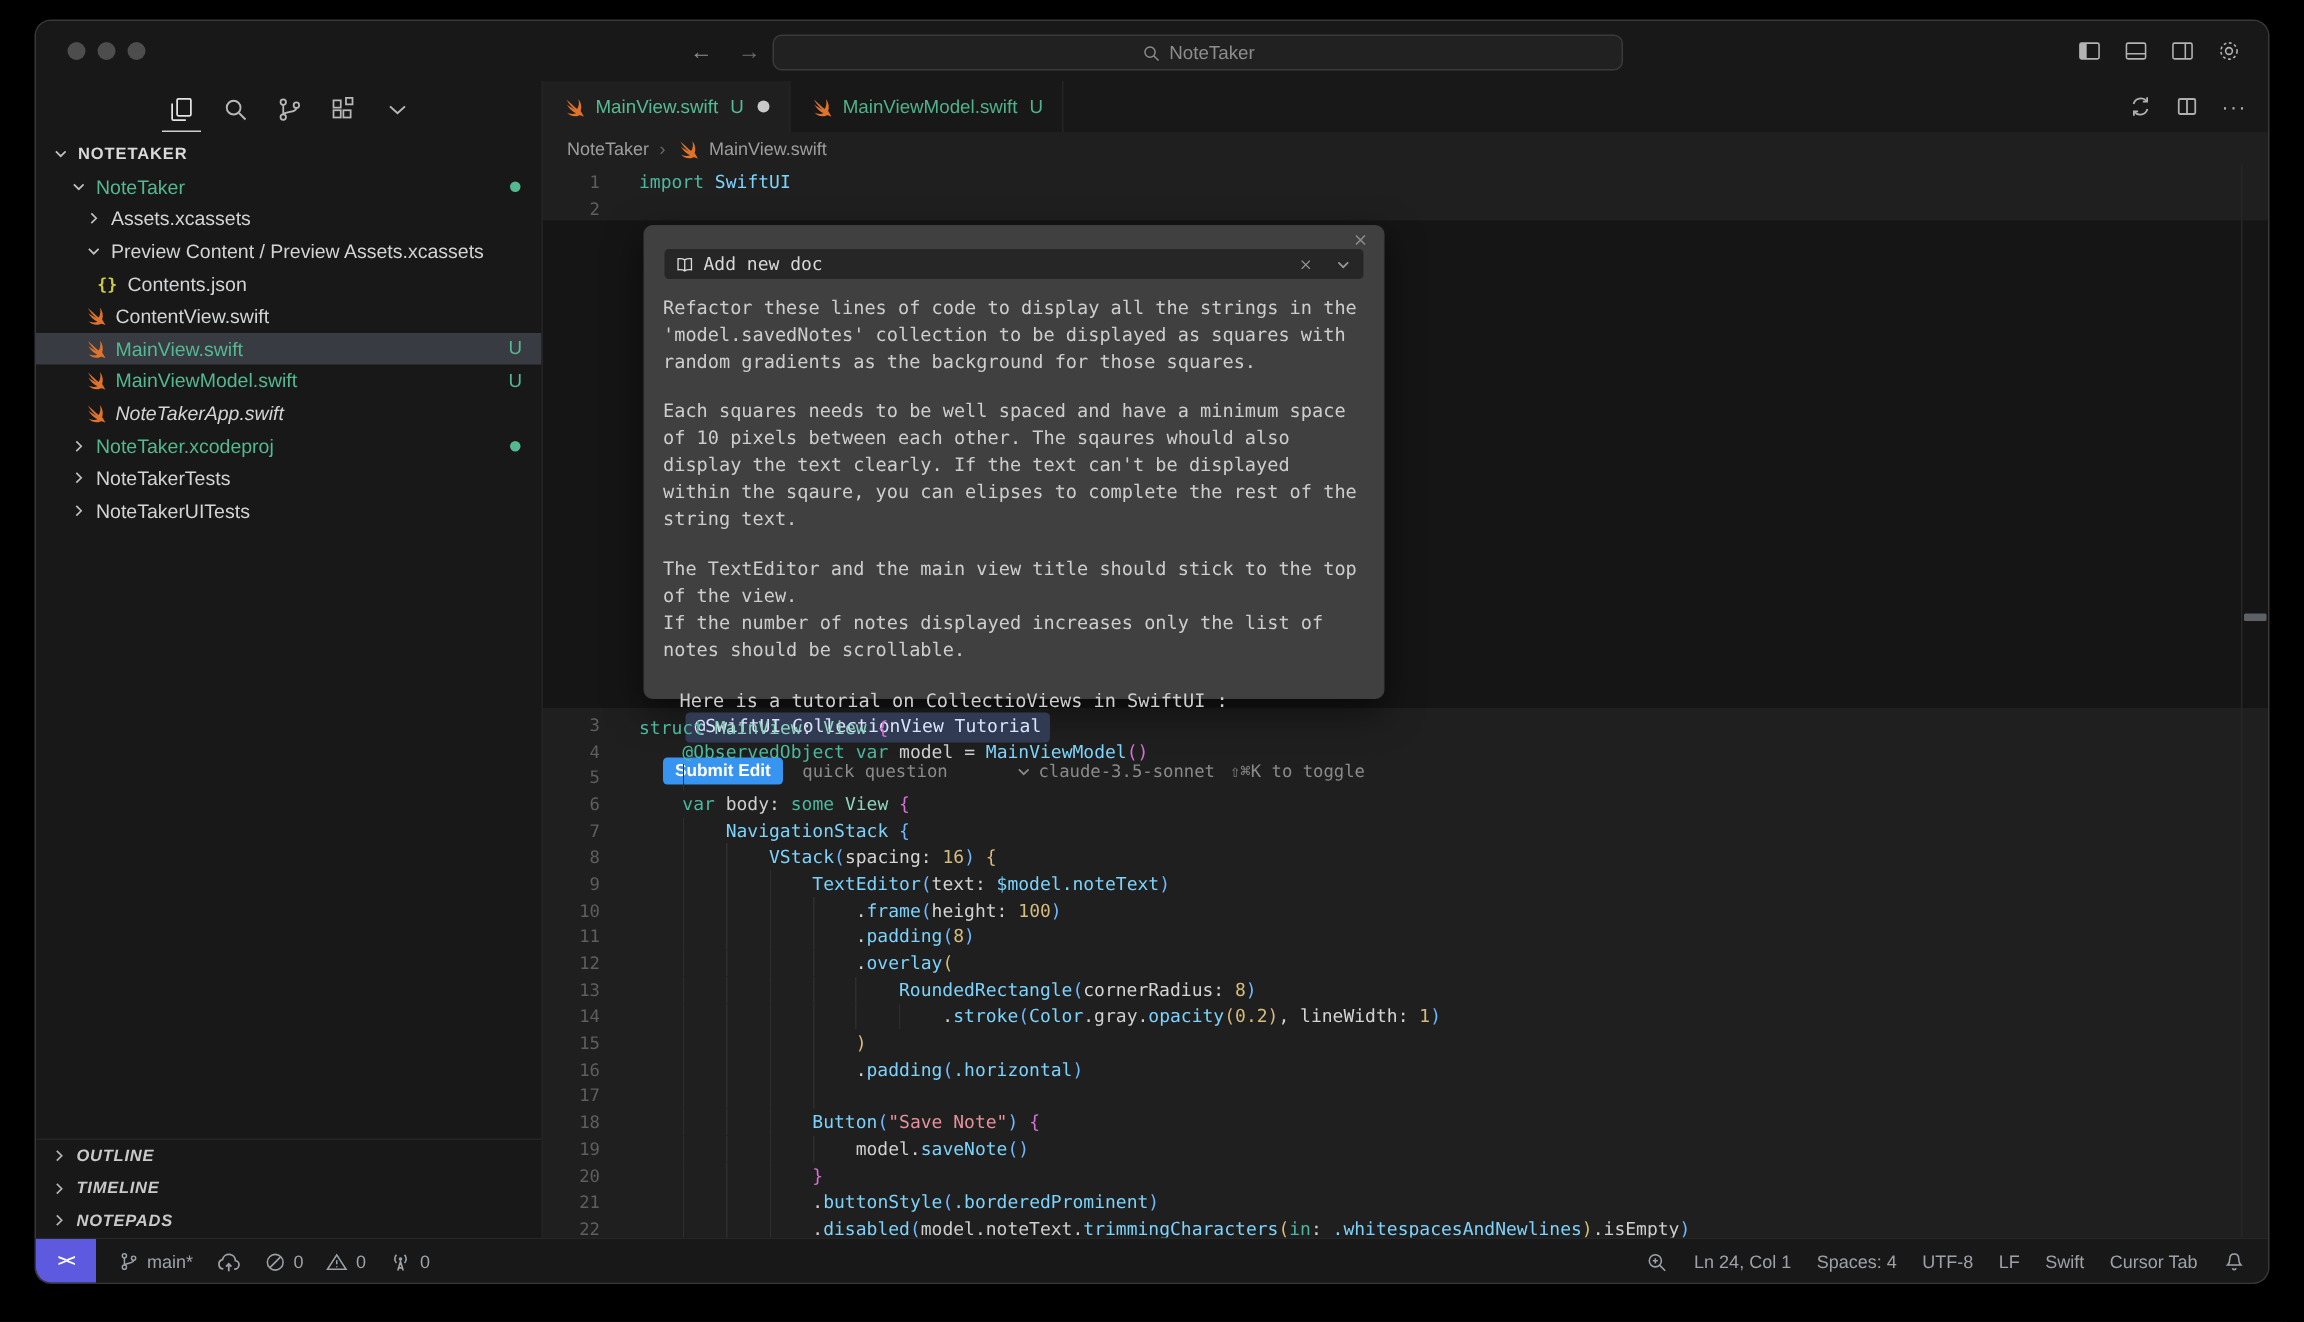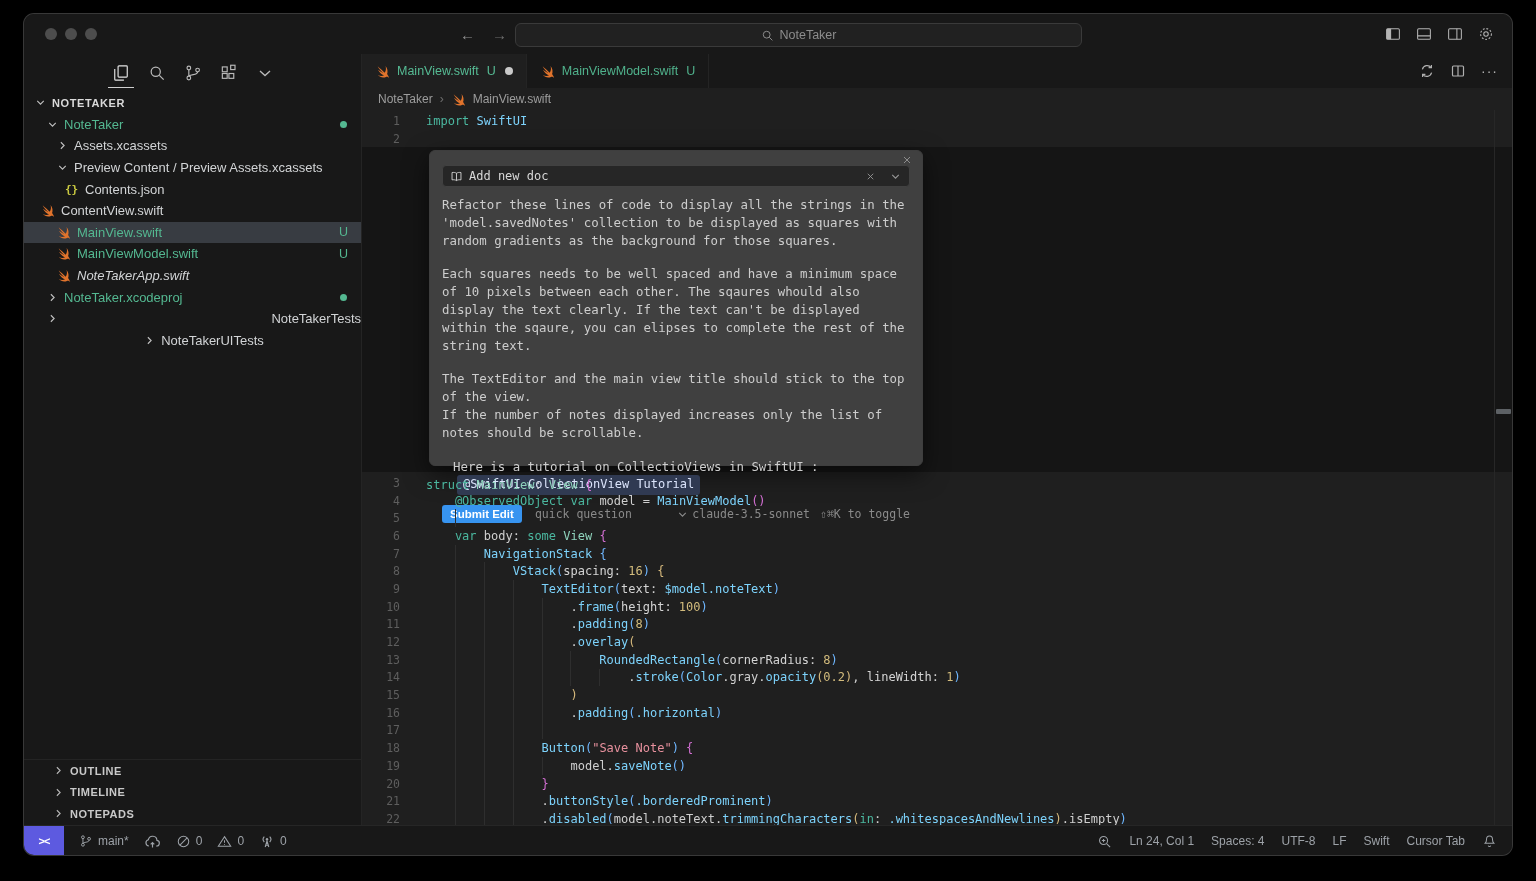--- a/index.html
+++ b/index.html
@@ -31,22 +31,22 @@
   .trow{height:21.6px;display:flex;align-items:center;position:relative;color:#d2d4d6;white-space:nowrap;}
   .trow.sel{background:#383c42;}
   .trow .chev{width:13px;margin-right:5px;display:flex;color:#c0c0c0;flex:none;}
   .trow .ficon{width:15px;margin-right:6px;display:flex;justify-content:center;flex:none;}
   .trow .json-ic{color:#cbcb41;font-weight:bold;font-size:11px;font-family:"DejaVu Sans Mono",monospace;}
   .trow.root{font-size:11px;font-weight:bold;letter-spacing:.6px;color:#dadada;}
   .lbl.green{color:#54b891;}
   .badge-u{position:absolute;right:13px;color:#54b891;font-size:12.5px;}
   .gdot{position:absolute;right:14px;width:7px;height:7px;border-radius:50%;background:#54b891;}
   .side-bottom{height:65px;border-top:1px solid #242424;}
-  .srow{height:21.6px;display:flex;align-items:center;padding-left:28px;font-size:11px;font-weight:bold;
-        letter-spacing:.5px;color:#c9c9c9;}
+  .srow{height:21.6px;display:flex;align-items:center;padding-left:9px;font-size:11px;font-weight:bold;
+        letter-spacing:.5px;color:#c9c9c9;font-style:italic;}
   .srow .chev{width:13px;margin-right:5px;display:flex;color:#b5b5b5;}
   
   .editor{flex:1;display:flex;flex-direction:column;background:#1f1f1f;position:relative;min-width:0;}
   .tabbar{height:34px;background:#181818;display:flex;align-items:stretch;position:relative;}
   .tab{display:flex;align-items:center;padding:0 13px;gap:7px;font-size:12.5px;color:#50b28c;
        border-right:1px solid #242424;}
   .tab.active{background:#1f1f1f;color:#56bb94;}
   .tab .u{margin-left:1px;}
   .tab .udot{width:8px;height:8px;border-radius:50%;background:#c9c9c9;margin-left:2px;}
   .editor-actions{position:absolute;right:14px;top:0;height:34px;display:flex;align-items:center;gap:15px;color:#b0b0b0;}
@@ -217,21 +217,21 @@
               <svg width="13" height="13" viewBox="0 0 16 16" fill="none" stroke="currentColor" stroke-width="1.4">
                 <path d="M4 6l4 4 4-4"></path>
               </svg>
             </span>
             <span class="lbl">Preview Content / Preview Assets.xcassets</span>
           </div>
           <div class="trow" style="padding-left: 40px;">
             <span class="ficon json-ic">{}</span>
             <span class="lbl">Contents.json</span>
           </div>
-          <div class="trow" style="padding-left: 16px;">
+          <div class="trow" style="padding-left: 32px;">
             <span class="ficon">
               <svg width="15" height="15" viewBox="0 0 16 16">
                 <path fill="#e0732c" d="M12.9 10.7c1-2.6.5-5.9-1.6-8.6.8 2.8.3 5.4-.9 7.1C8.2 7.3 5.4 4.8 2.8 2.4c1.5 2.8 3.9 5.6 6.2 7.3-1.6-.6-3.8-1.9-5.9-3.6 1.5 2.7 4 5 6.5 6.2-1.9.8-4.4.7-6.5-.5 2 2.4 5.7 3.4 8.6 2 .9-.5 2.5.3 3.4.9-.4-1.3-1.3-2.5-2.2-4z"></path>
               </svg>
             </span>
             <span class="lbl">ContentView.swift</span>
           </div>
           <div class="trow sel" style="padding-left: 32px;">
             <span class="ficon">
               <svg width="15" height="15" viewBox="0 0 16 16">
@@ -260,29 +260,29 @@
           </div>
           <div class="trow" style="padding-left: 22px;">
             <span class="chev">
               <svg width="13" height="13" viewBox="0 0 16 16" fill="none" stroke="currentColor" stroke-width="1.4">
                 <path d="M6 4l4 4-4 4"></path>
               </svg>
             </span>
             <span class="lbl green">NoteTaker.xcodeproj</span>
             <span class="gdot"></span>
           </div>
-          <div class="trow" style="padding-left: 22px; justify-content: space-between;">
+          <div class="trow" style="padding-left: 22px;">
             <span class="chev">
               <svg width="13" height="13" viewBox="0 0 16 16" fill="none" stroke="currentColor" stroke-width="1.4">
                 <path d="M6 4l4 4-4 4"></path>
               </svg>
             </span>
             <span class="lbl">NoteTakerTests</span>
           </div>
-          <div class="trow" style="padding-left: 22px; justify-content: center;">
+          <div class="trow" style="padding-left: 22px;">
             <span class="chev">
               <svg width="13" height="13" viewBox="0 0 16 16" fill="none" stroke="currentColor" stroke-width="1.4">
                 <path d="M6 4l4 4-4 4"></path>
               </svg>
             </span>
             <span class="lbl">NoteTakerUITests</span>
           </div>
         </div>
       <div class="side-bottom" id="side-bottom">
           <div class="srow">

